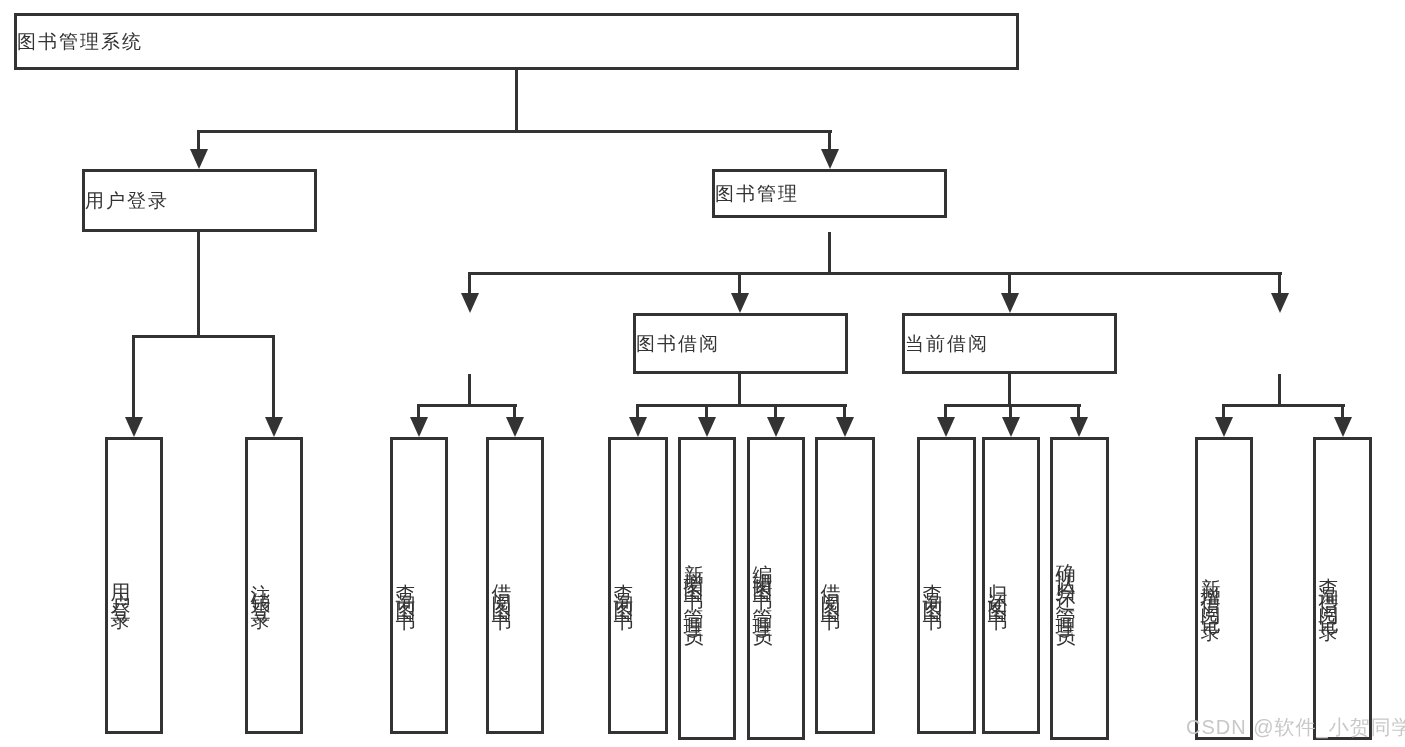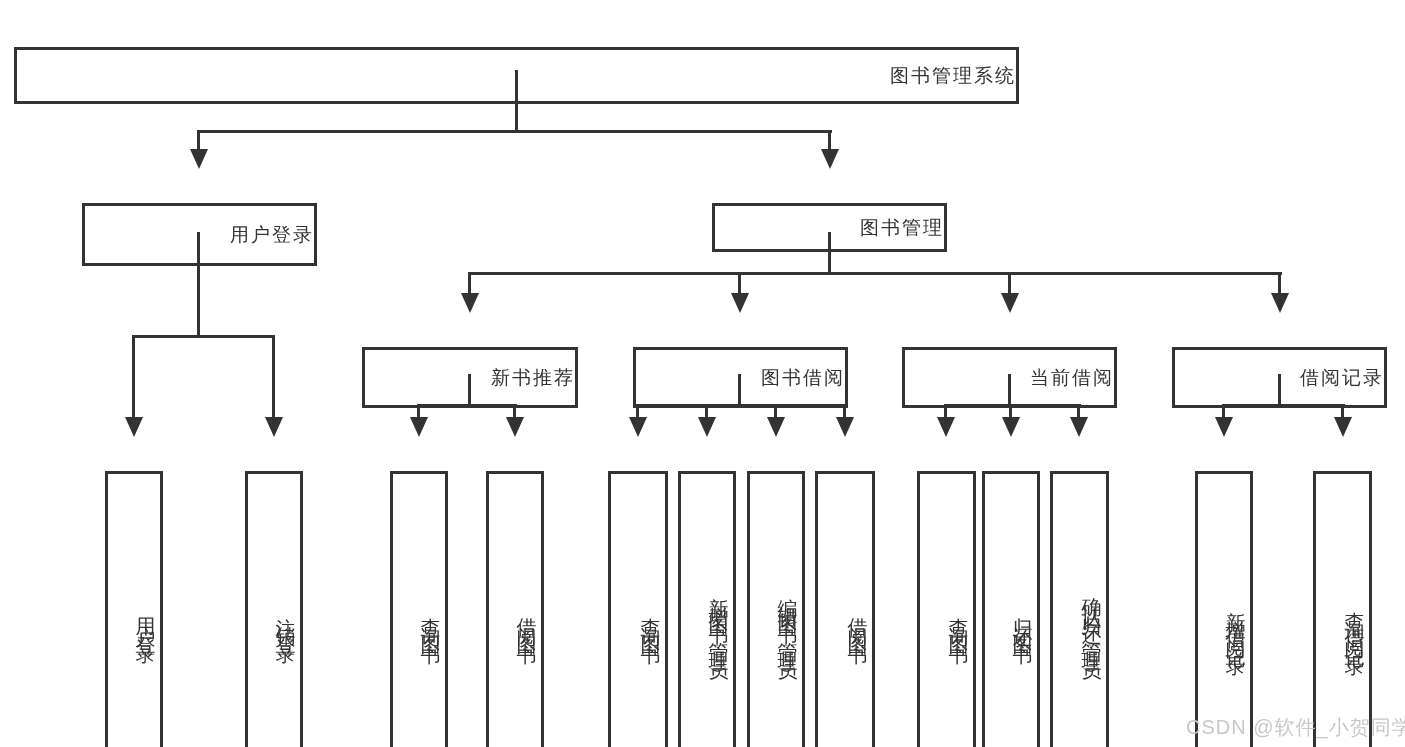--- a/index.html
+++ b/index.html
@@ -11,23 +11,22 @@
     font-family: "Liberation Sans", "DejaVu Sans", sans-serif;
     overflow: hidden;
   }
   .box {
     position: absolute;
     box-sizing: border-box;
     border: 3px solid #333333;
     background: #ffffff;
     display: flex;
     align-items: center;
-    justify-content: flex-end;
+    justify-content: flex-start;
     color: #333333;
-    margin-top: 34px;
   }
   .hlabel { font-size: 19px; letter-spacing: 2px; white-space: nowrap; }
   .vbox span {
     writing-mode: vertical-rl;
     text-orientation: mixed;
     font-size: 20px;
     letter-spacing: 9px;
     white-space: nowrap;
     color: #333333;
   }
@@ -85,31 +84,25 @@
   <div class="hline" style="left:468px; top:272px; width:814px;"></div>
   <div class="vline" style="left:468px; top:272px; height:22px;"></div>
   <div class="arrow" style="left:461px; top:293px;"></div>
   <div class="vline" style="left:738px; top:272px; height:22px;"></div>
   <div class="arrow" style="left:731px; top:293px;"></div>
   <div class="vline" style="left:1008px; top:272px; height:22px;"></div>
   <div class="arrow" style="left:1001px; top:293px;"></div>
   <div class="vline" style="left:1278px; top:272px; height:22px;"></div>
   <div class="arrow" style="left:1271px; top:293px;"></div>
 
-  <div class="box" style="left:362px; top:313px; width:216px; height:61px;">
-    <span class="hlabel">新书推荐</span>
-  </div>
   <div class="box" style="left:633px; top:313px; width:215px; height:61px;">
     <span class="hlabel">图书借阅</span>
   </div>
   <div class="box" style="left:902px; top:313px; width:215px; height:61px;">
     <span class="hlabel">当前借阅</span>
-  </div>
-  <div class="box" style="left:1172px; top:313px; width:215px; height:61px;">
-    <span class="hlabel">借阅记录</span>
   </div>
 
   <div class="vline" style="left:468px; top:374px; height:30px;"></div>
   <div class="hline" style="left:417px; top:404px; width:100px;"></div>
   <div class="vline" style="left:417px; top:404px; height:15px;"></div>
   <div class="arrow" style="left:410px; top:417px;"></div>
   <div class="vline" style="left:513px; top:404px; height:15px;"></div>
   <div class="arrow" style="left:506px; top:417px;"></div>
 
   <div class="vline" style="left:738px; top:374px; height:30px;"></div>

